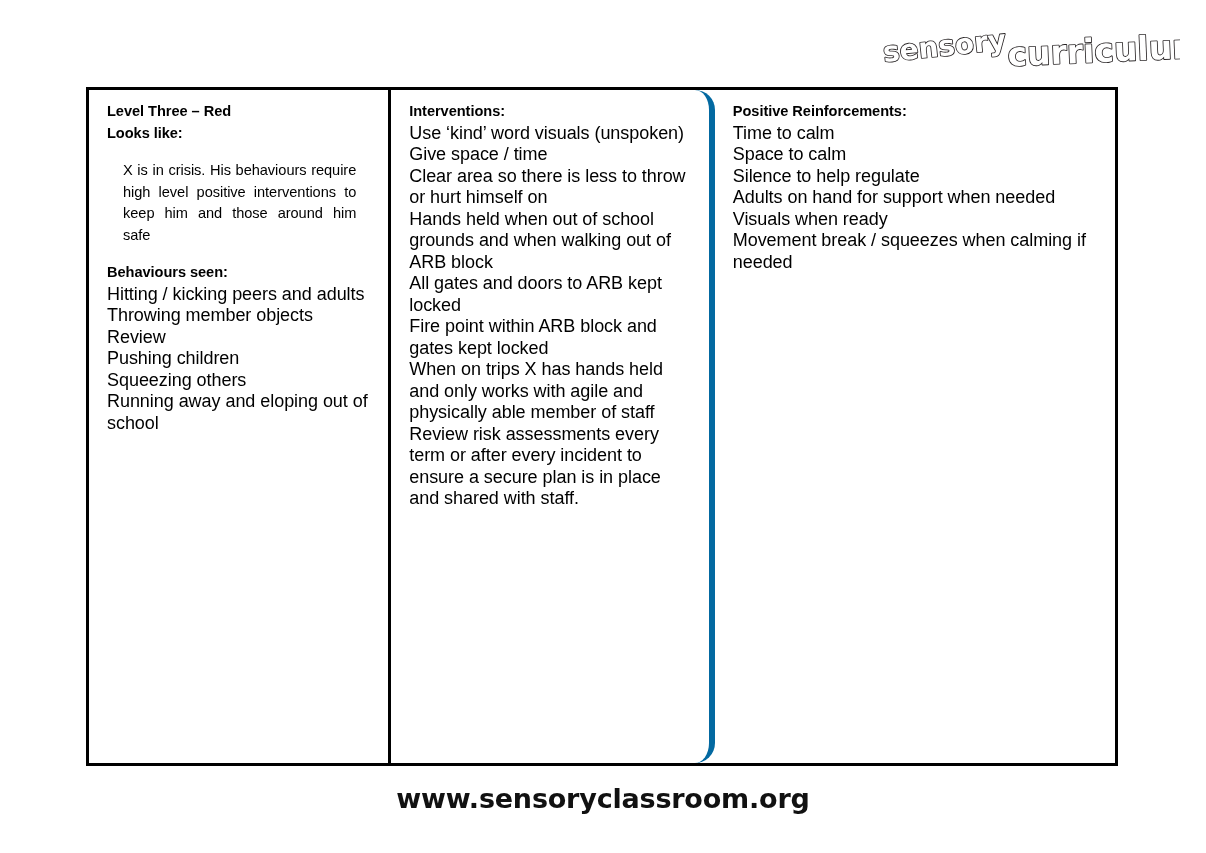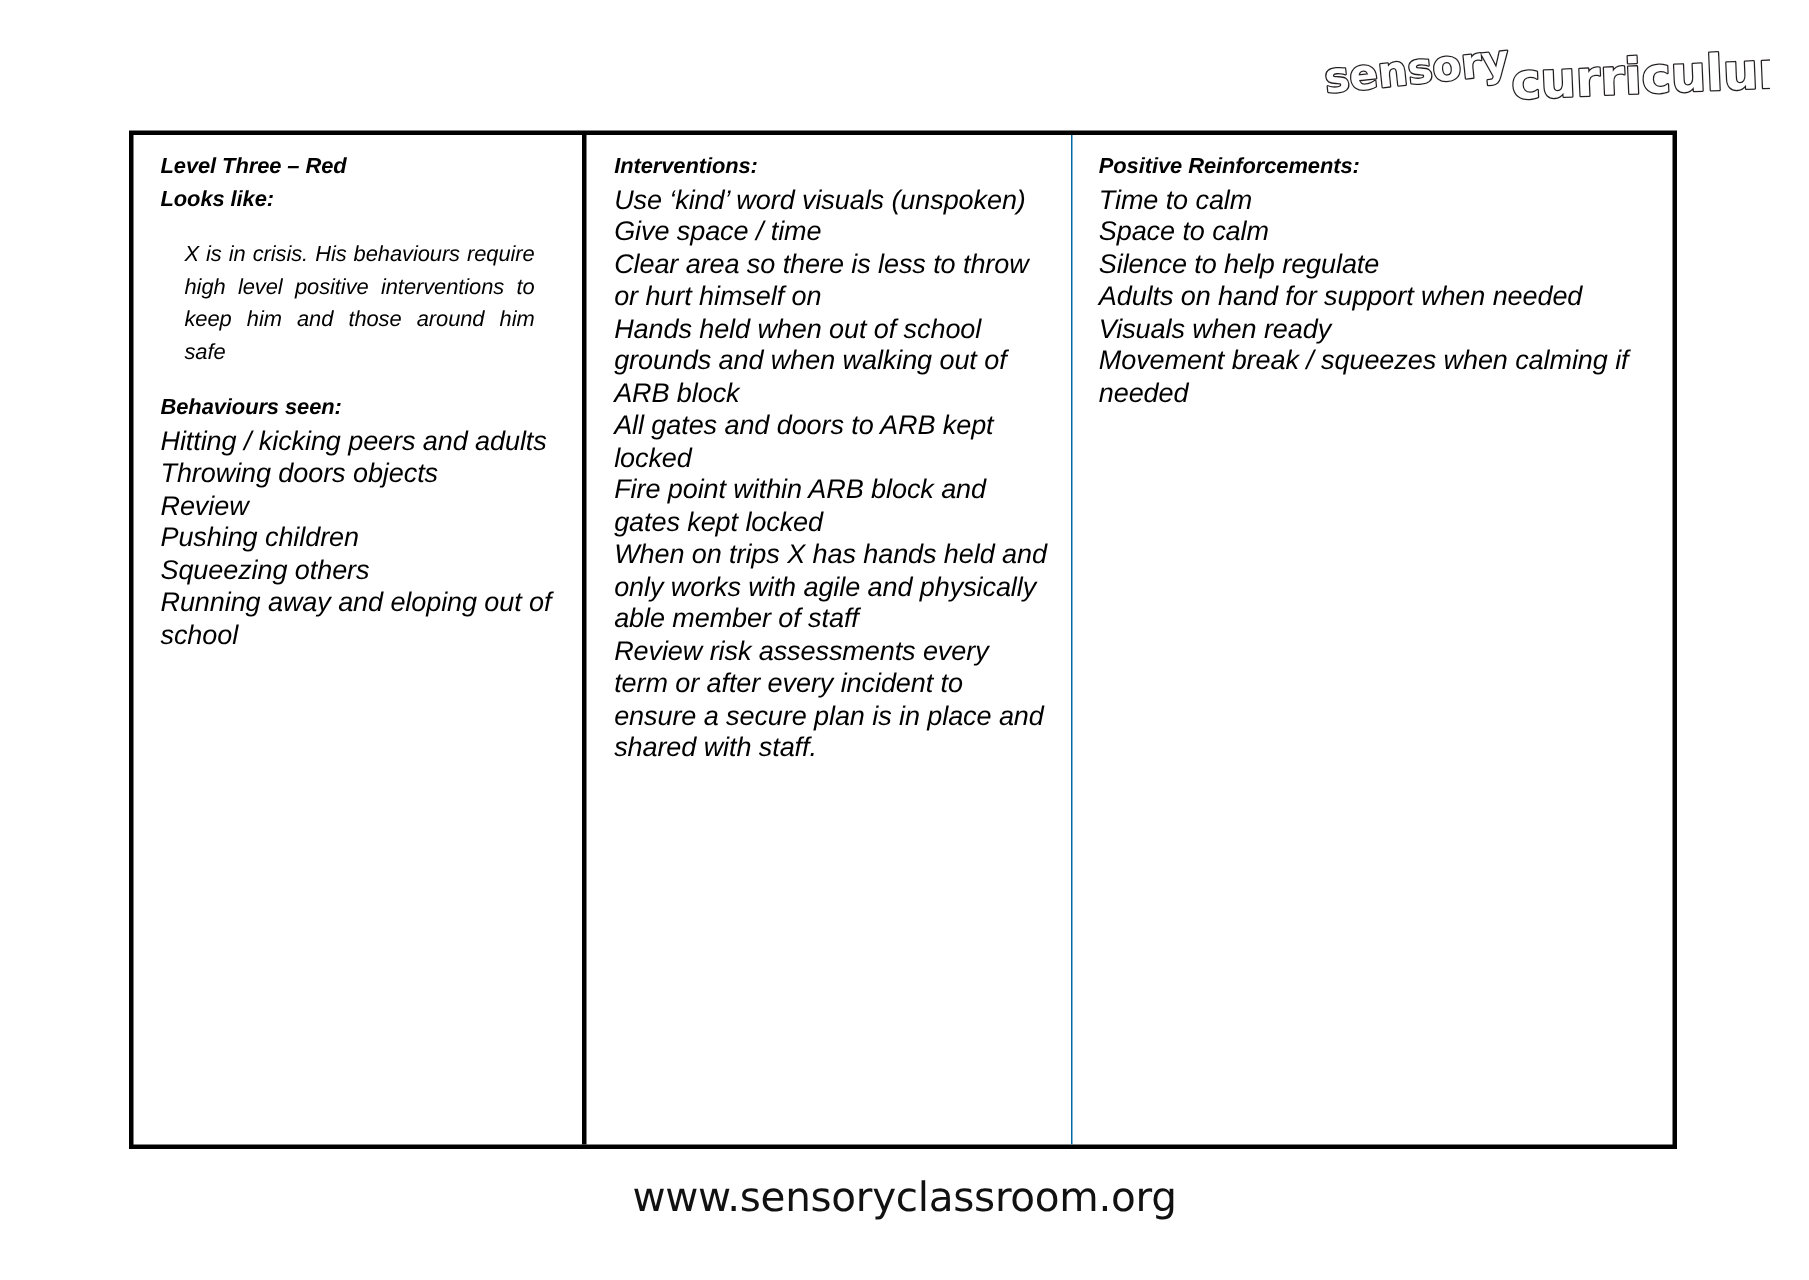--- a/index.html
+++ b/index.html
@@ -49,30 +49,30 @@
     height: 679px;
     border: 3px solid #000000;
     box-sizing: border-box;
     display: flex;
     background: #ffffff;
   }
   .plan-col {
     box-sizing: border-box;
     padding: 11px 14px 0 18px;
     overflow: hidden;
-    font-style: italic;
   }
   .col-1 {
     width: 338px;
     border-right: 3px solid #000000;
     padding-right: 16px;
   }
   .col-2 {
     width: 362px;
-    border-right: 1px solid #0369a1;
+    border-right: 6px solid #0369a1;
+    border-radius: 20px;
   }
   .col-3 {
     flex: 1 1 auto;
   }
 
   .cell-heading {
     font-size: 14.6px;
     font-weight: bold;
     line-height: 21.5px;
     margin: 0;
@@ -99,21 +99,21 @@
   #site-footer {
     position: absolute;
     left: 0;
     top: 783px;
     width: 1206px;
     text-align: center;
   }
   #site-footer-text {
     font-family: "DejaVu Sans", sans-serif;
     font-size: 27px;
-    font-weight: 400;
+    font-weight: 700;
     letter-spacing: -0.2px;
     color: #111111;
     white-space: nowrap;
   }
 </style>
 </head>
 <body>
 
 <div id="brand-logo">
   <svg viewBox="0 0 300 56" xmlns="http://www.w3.org/2000/svg">
@@ -123,21 +123,21 @@
 </div>
 
 <div id="plan-table">
 
   <div class="plan-col col-1">
     <p class="cell-heading">Level Three – Red</p>
     <p class="cell-heading">Looks like:</p>
     <p class="cell-para">X is in crisis. His behaviours require high level positive interventions to keep him and those around him safe</p>
     <p class="cell-heading">Behaviours seen:</p>
     <p class="cell-line">Hitting / kicking peers and adults</p>
-    <p class="cell-line">Throwing doors objects</p>
+    <p class="cell-line">Throwing member objects</p>
     <p class="cell-line">Review</p>
     <p class="cell-line">Pushing children</p>
     <p class="cell-line">Squeezing others</p>
     <p class="cell-line">Running away and eloping out of school</p>
   </div>
 
   <div class="plan-col col-2">
     <p class="cell-heading">Interventions:</p>
     <p class="cell-line">Use ‘kind’ word visuals (unspoken)</p>
     <p class="cell-line">Give space / time</p>

